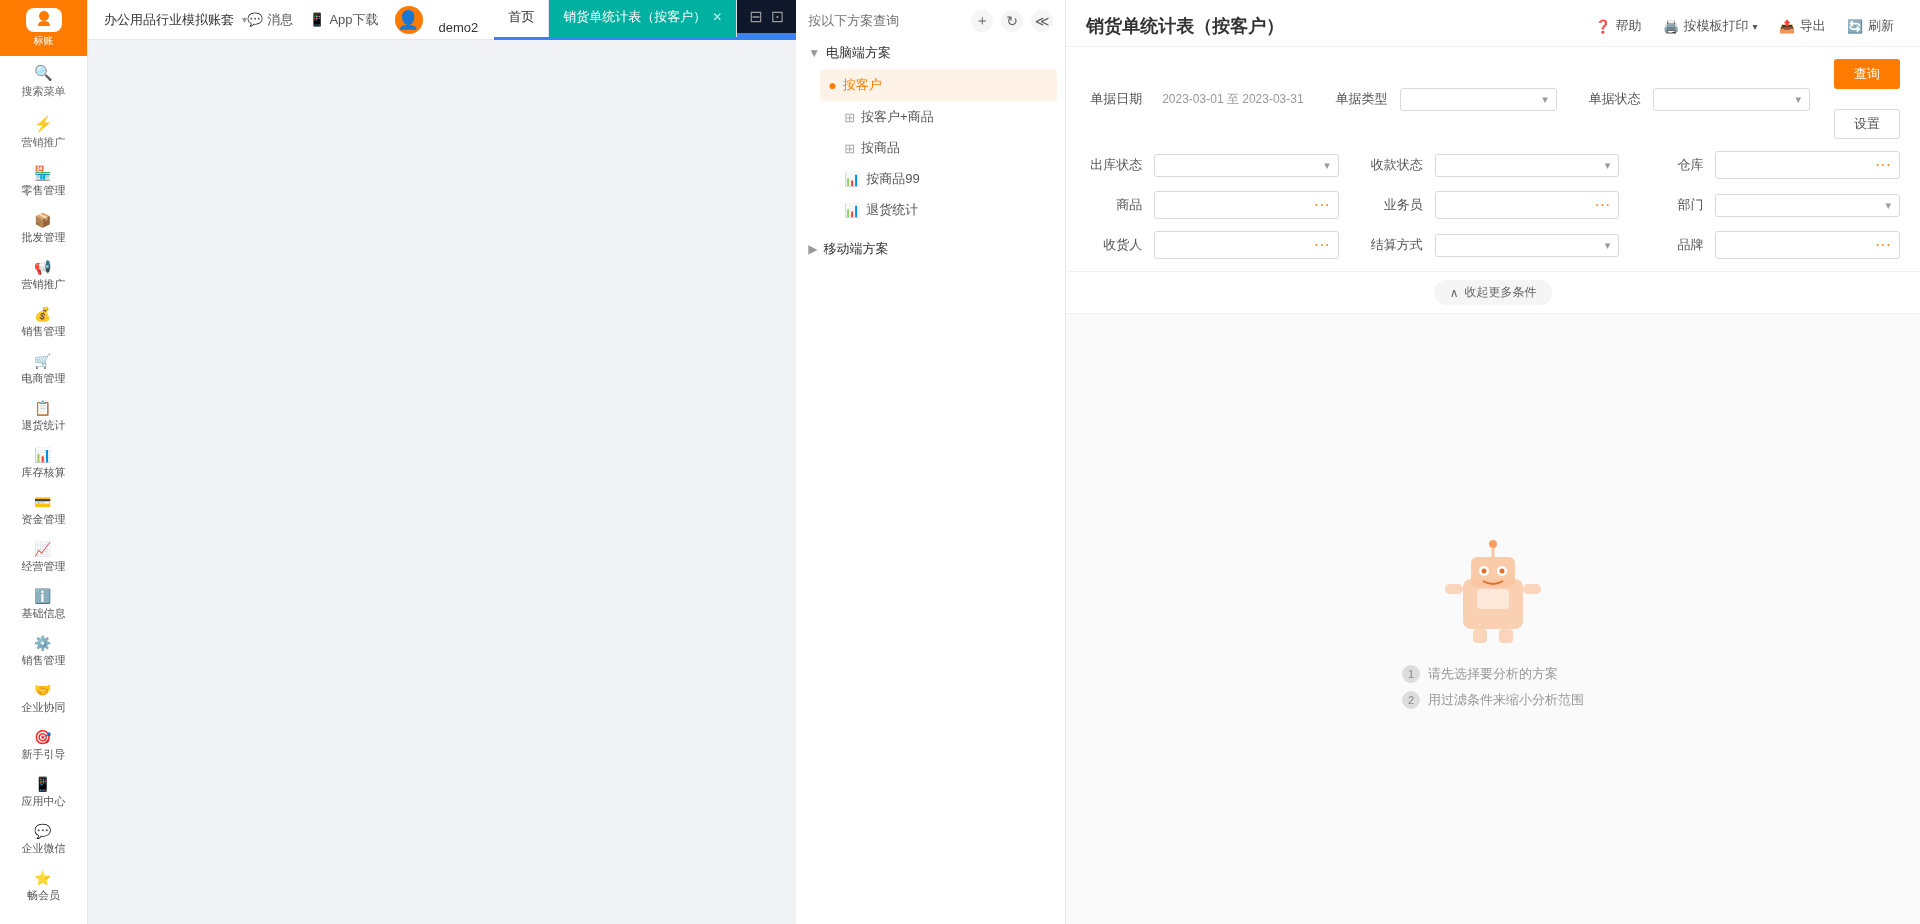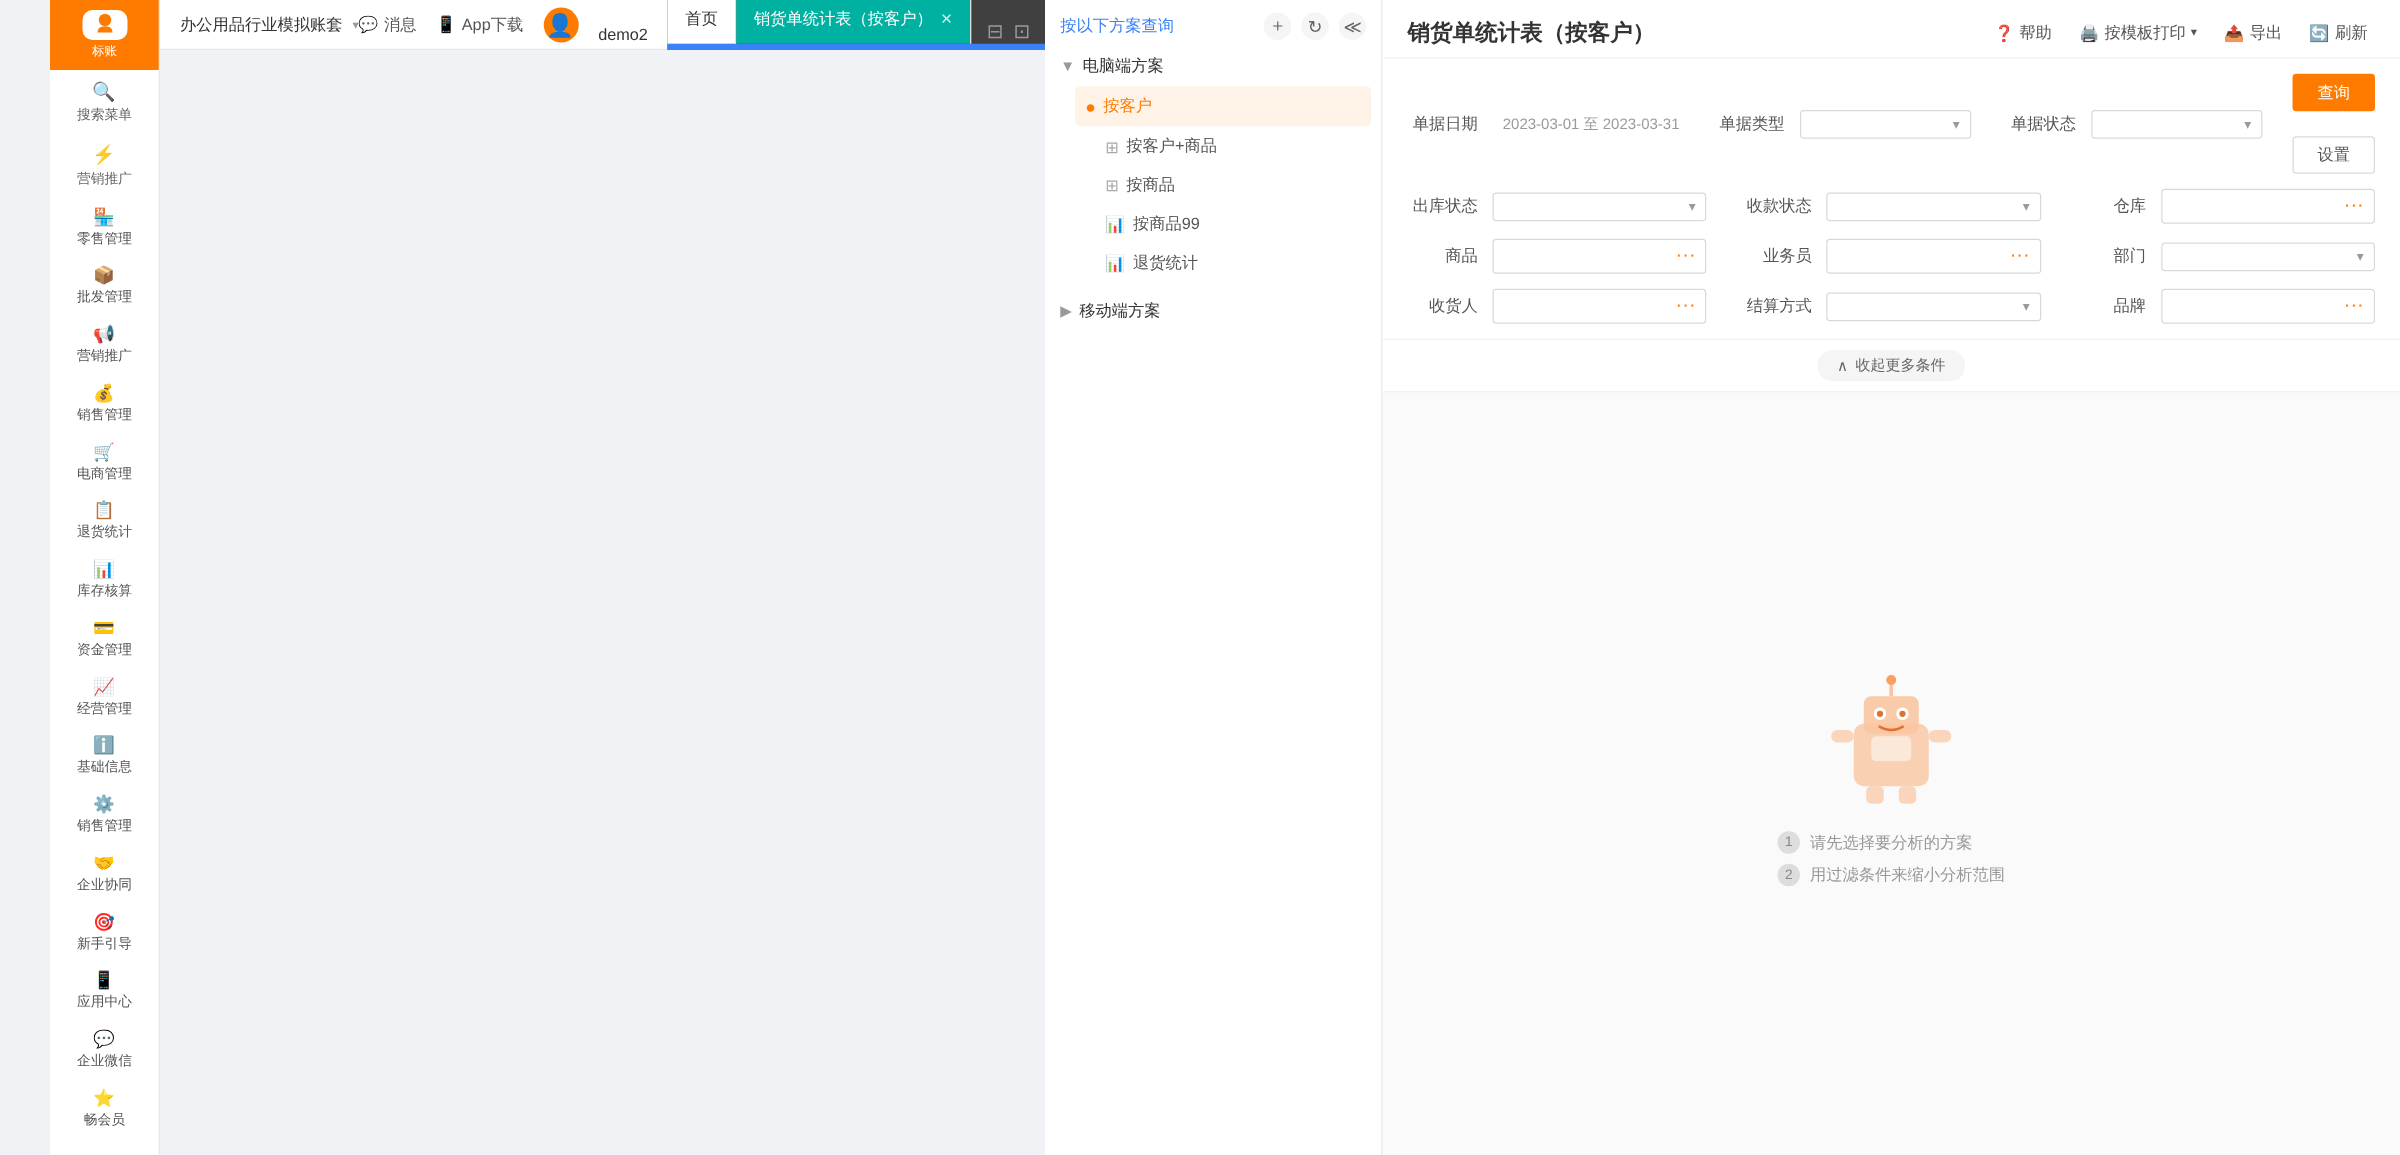--- a/index.html
+++ b/index.html
@@ -1,19 +1,19 @@
 <!DOCTYPE html>
 <html><head>
   <meta charset="utf-8">
   <style>
     * { box-sizing: border-box; margin: 0; padding: 0; }
     body { font-family: "Microsoft YaHei", "PingFang SC", sans-serif; font-size: 13px; background: #f0f2f5; color: #333; display: flex; height: 924px; overflow: hidden; }
 
     
-    .sidebar { width: 88px; background: #fff; display: flex; flex-direction: column; align-items: center; border-right: 1px solid #e8e8e8; flex-shrink: 0; margin-left: 40px; }
+    .sidebar { width: 88px; background: #fff; display: flex; flex-direction: column; align-items: center; border-right: 1px solid #e8e8e8; flex-shrink: 0; }
     .sidebar-logo { width: 100%; padding: 8px 6px; background: #ff7b00; display: flex; flex-direction: column; align-items: center; justify-content: center; height: 56px; cursor: pointer; }
     .sidebar-logo-icon { width: 36px; height: 36px; border-radius: 8px; background: #fff; display: flex; align-items: center; justify-content: center; margin-bottom: 2px; }
     .sidebar-logo-icon svg { width: 24px; height: 24px; }
     .sidebar-logo-text { color: #fff; font-size: 10px; }
     .sidebar-nav-label { font-size: 11px; color: #666; margin-top: 2px; }
     .sidebar-nav-icon { font-size: 15px; color: #ff7b00; }
     .sidebar-nav-item { width: 100%; padding: 8px 6px; display: flex; flex-direction: column; align-items: center; cursor: pointer; }
     .sidebar-item { width: 100%; padding: 7px 4px; display: flex; flex-direction: column; align-items: center; cursor: pointer; }
     .sidebar-item-label { font-size: 11px; color: #555; margin-top: 2px; text-align: center; }
     .sidebar-item-icon { font-size: 14px; color: #777; }
@@ -24,35 +24,35 @@
     
     .top-header { height: 40px; background: #fff; display: flex; align-items: center; justify-content: space-between; padding: 0 16px; border-bottom: 1px solid #e8e8e8; flex-shrink: 0; }
     .header-left { display: flex; align-items: center; gap: 8px; }
     .header-title { font-size: 13px; color: #333; }
     .header-dropdown-icon { font-size: 10px; color: #999; cursor: pointer; }
     .header-right { display: flex; align-items: center; gap: 16px; }
     .header-action { display: flex; align-items: center; gap: 4px; cursor: pointer; color: #555; font-size: 13px; }
     .user-avatar { width: 28px; height: 28px; border-radius: 50%; background: #ff7b00; display: flex; align-items: center; justify-content: center; color: #fff; font-size: 11px; cursor: pointer; overflow: hidden; }
 
     
-    .tab-bar { height: 40px; background: #404040; display: flex; align-items: flex-end; padding: 0 0; border-bottom: 5px solid #3b82f6; flex-shrink: 0; }
+    .tab-bar { height: 40px; background: #0f172a; display: flex; align-items: center; padding: 0 0; border-bottom: 7px solid #3b82f6; flex-shrink: 0; }
     .tab-item { height: 40px; padding: 0 14px; display: flex; align-items: center; gap: 6px; cursor: pointer; font-size: 13px; color: #555; border-right: 1px solid #e0e0e0; background: #f5f5f5; }
     .tab-item.active { background: #00b0a0; color: #fff; }
     .tab-item.home { background: #fff; color: #333; }
     .tab-close { font-size: 12px; color: rgba(255,255,255,0.8); cursor: pointer; }
     .tab-restore { margin-left: auto; padding: 0 12px; display: flex; align-items: center; gap: 8px; }
     .tab-restore-icon { font-size: 16px; color: #999; cursor: pointer; }
 
     
     .content { flex: 1; display: flex; overflow: hidden; }
 
     
     .left-panel { width: 270px; background: #fff; border-right: 1px solid #e8e8e8; flex-shrink: 0; overflow-y: auto; }
     .left-panel-header { padding: 10px 12px 6px; display: flex; align-items: center; justify-content: space-between; }
-    .left-panel-title { font-size: 13px; color: #3b82f6; }
+    .left-panel-title { font-size: 13px; color: #737373; }
     .left-panel-actions { display: flex; align-items: center; gap: 8px; }
     .lp-action-icon { width: 22px; height: 22px; border-radius: 50%; display: flex; align-items: center; justify-content: center; cursor: pointer; background: #f5f5f5; font-size: 14px; color: #666; }
     .tree-section { padding: 0 0 8px; }
     .tree-parent { display: flex; align-items: center; padding: 6px 12px; cursor: pointer; font-size: 13px; color: #333; }
     .tree-parent-icon { margin-right: 6px; font-size: 12px; color: #999; }
     .tree-children { padding-left: 16px; }
     .tree-child { display: flex; align-items: center; padding: 7px 12px 7px 8px; cursor: pointer; font-size: 13px; color: #333; border-radius: 4px; margin: 1px 8px; }
     .tree-child.active { background: #fff3e8; color: #ff7b00; font-weight: 500; }
     .tree-child-icon { margin-right: 6px; font-size: 14px; }
     .tree-child-icon.active-icon { color: #ff7b00; }

